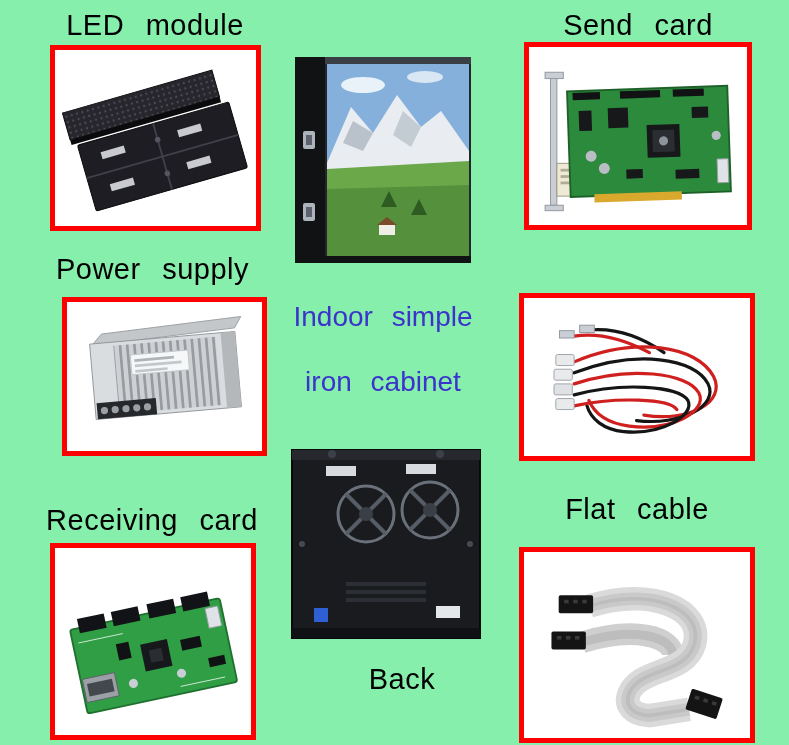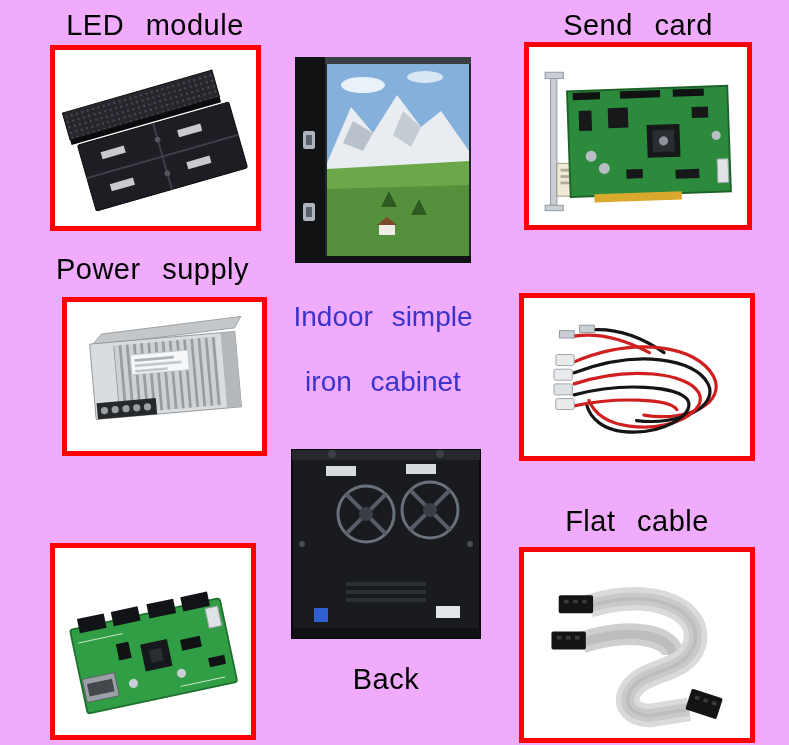--- a/index.html
+++ b/index.html
@@ -1,18 +1,18 @@
 <!DOCTYPE html>
 <html><head>
 <meta charset="utf-8">
 <style>
   * { margin:0; padding:0; box-sizing:border-box; }
   html,body { background:#ffffff; }
   body { font-family:"Liberation Sans", sans-serif; }
-  .stage { position:relative; width:789px; height:745px; background:#f0abfc; overflow:hidden; }
+  .stage { position:relative; width:789px; height:745px; background:#86efac; overflow:hidden; }
 
   .label {
     position:absolute; font-size:29px; line-height:34px; color:#000;
     text-align:center; white-space:nowrap; word-spacing:13px; letter-spacing:0.5px;
   }
   .caption {
     position:absolute; font-size:28px; line-height:32px; color:#3b33cc;
     text-align:center; white-space:nowrap; word-spacing:11px;
   }
   .photo-box {
@@ -29,28 +29,28 @@
   .psu-box     { left:62px;  top:297px; width:205px; height:159px; }
   .recv-label  { left:28px;  top:503px; width:248px; }
   .recv-box    { left:50px;  top:543px; width:206px; height:197px; }
 
   
   .front-label { left:293px; top:11px;  width:180px; }
   .front-photo { left:293px; top:55px;  width:180px; height:210px; }
   .cap1        { left:275px; top:301px; width:216px; }
   .cap2        { left:275px; top:366px; width:216px; }
   .back-photo  { left:288px; top:440px; width:196px; height:206px; }
-  .back-label  { left:288px; top:662px; width:196px; }
+  .back-label  { left:304px; top:662px; width:196px; }
 
   
   .send-label  { left:524px; top:8px;   width:228px; }
   .send-box    { left:524px; top:42px;  width:228px; height:188px; }
   .pcable-label{ left:519px; top:254px; width:236px; }
   .pcable-box  { left:519px; top:293px; width:236px; height:168px; }
-  .fcable-label{ left:519px; top:504px; width:236px; }
+  .fcable-label{ left:519px; top:492px; width:236px; }
   .fcable-box  { left:519px; top:547px; width:236px; height:196px; }
 </style>
 </head>
 <body>
 
 <div class="stage">
 
   <div class="label led-label">LED module</div>
   <div class="photo-box led-box">
     <svg viewBox="0 0 200 175" xmlns="http://www.w3.org/2000/svg">
@@ -99,20 +99,21 @@
           <circle cx="40" cy="107" r="4"></circle>
           <circle cx="52" cy="107" r="4"></circle>
           <circle cx="64" cy="107" r="4"></circle>
           <circle cx="76" cy="107" r="4"></circle>
         </g>
         <rect x="164" y="32" width="16" height="84" fill="#b4b8bb"></rect>
       </g>
     </svg>
   </div>
 
+  <div class="label recv-label">Receiving card</div>
   <div class="photo-box recv-box">
     <svg viewBox="0 0 195 190" xmlns="http://www.w3.org/2000/svg">
       <g transform="rotate(-12 97 110)">
         <rect x="14" y="64" width="168" height="94" rx="3" fill="#2f9e44" stroke="#20702f" stroke-width="2"></rect>
         <g fill="#111317">
           <rect x="24" y="54" width="30" height="16"></rect>
           <rect x="62" y="54" width="30" height="16"></rect>
           <rect x="102" y="54" width="30" height="16"></rect>
           <rect x="140" y="54" width="30" height="16"></rect>
         </g>

